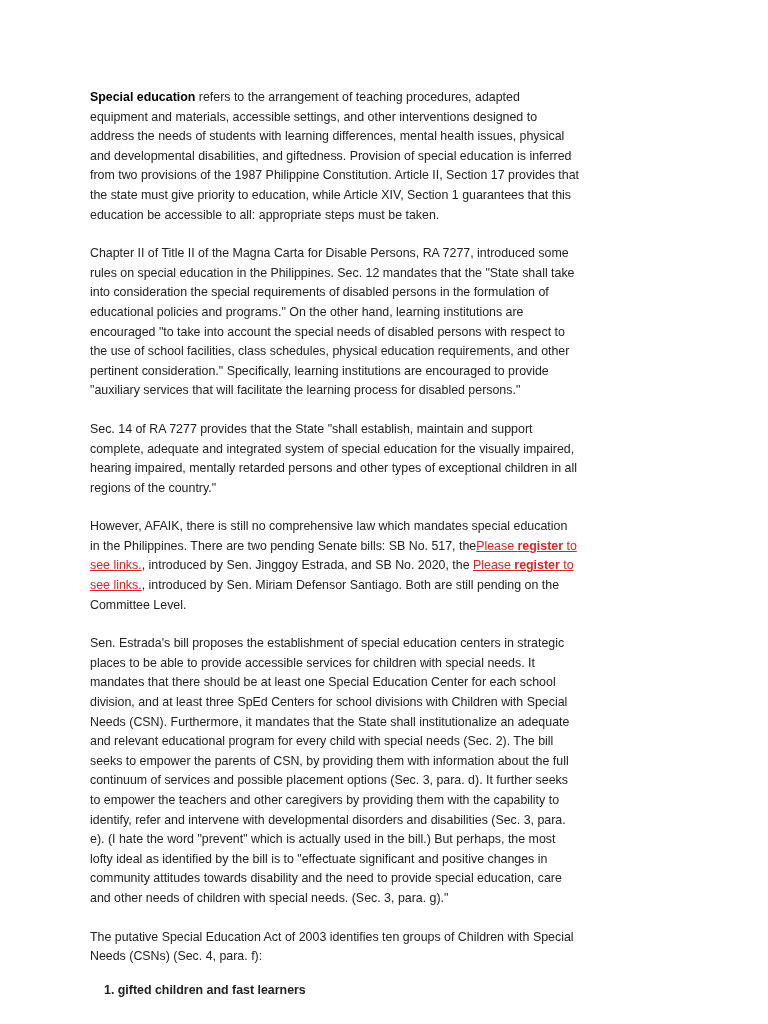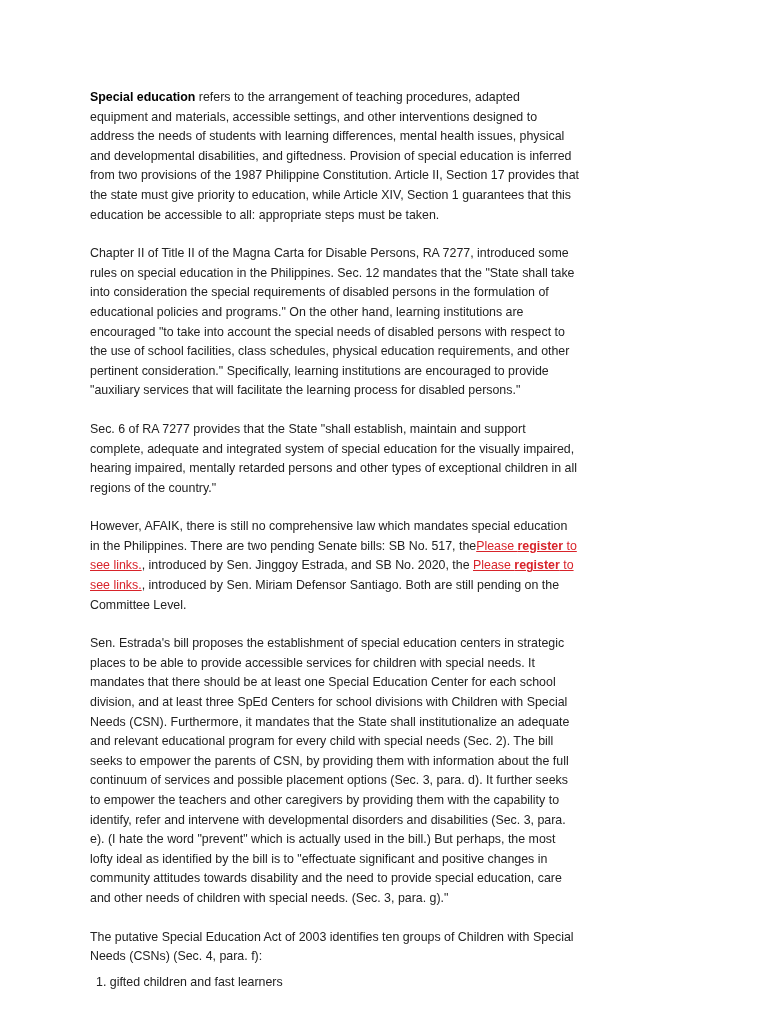--- a/index.html
+++ b/index.html
@@ -41,34 +41,35 @@
   .link-red {
     color: #d8232a;
   }
   .link-red .lk-bold {
     font-weight: bold;
   }
   .tight {
     margin-bottom: 0;
   }
   .list-line {
-    margin: 6px;
+    margin: 14px;
+    font-weight: bold;
   }
 </style>
 </head>
 <body>
 
 <div class="page">
   <div class="doc-body">
 
     <p class="para"><span class="bold">Special education</span><span> refers to the arrangement of teaching procedures, adapted equipment and materials, accessible settings, and other interventions designed to address the needs of students with learning differences, mental health issues, physical and developmental disabilities, and giftedness. Provision of special education is inferred from two provisions of the 1987 Philippine Constitution. Article II, Section 17 provides that the state must give priority to education, while Article XIV, Section 1 guarantees that this education be accessible to all: appropriate steps must be taken.</span></p>
 
     <p class="para">Chapter II of Title II of the Magna Carta for Disable Persons, RA 7277, introduced some rules on special education in the Philippines. Sec. 12 mandates that the "State shall take into consideration the special requirements of disabled persons in the formulation of educational policies and programs." On the other hand, learning institutions are encouraged "to take into account the special needs of disabled persons with respect to the use of school facilities, class schedules, physical education requirements, and other pertinent consideration." Specifically, learning institutions are encouraged to provide "auxiliary services that will facilitate the learning process for disabled persons."</p>
 
-    <p class="para">Sec. 6 of RA 7277 provides that the State "shall establish, maintain and support complete, adequate and integrated system of special education for the visually impaired, hearing impaired, mentally retarded persons and other types of exceptional children in all regions of the country."</p>
+    <p class="para">Sec. 14 of RA 7277 provides that the State "shall establish, maintain and support complete, adequate and integrated system of special education for the visually impaired, hearing impaired, mentally retarded persons and other types of exceptional children in all regions of the country."</p>
 
     <p class="para"><span>However, AFAIK, there is still no comprehensive law which mandates special education in the Philippines. There are two pending Senate bills: SB No. 517, the</span><a class="link-red" href="#">Please <span class="lk-bold">register</span> to see links.</a><span>, introduced by Sen. Jinggoy Estrada, and SB No. 2020, the </span><a class="link-red" href="#">Please <span class="lk-bold">register</span> to see links.</a><span>, introduced by Sen. Miriam Defensor Santiago. Both are still pending on the Committee Level.</span></p>
 
     <p class="para">Sen. Estrada's bill proposes the establishment of special education centers in strategic places to be able to provide accessible services for children with special needs. It mandates that there should be at least one Special Education Center for each school division, and at least three SpEd Centers for school divisions with Children with Special Needs (CSN). Furthermore, it mandates that the State shall institutionalize an adequate and relevant educational program for every child with special needs (Sec. 2). The bill seeks to empower the parents of CSN, by providing them with information about the full continuum of services and possible placement options (Sec. 3, para. d). It further seeks to empower the teachers and other caregivers by providing them with the capability to identify, refer and intervene with developmental disorders and disabilities (Sec. 3, para. e). (I hate the word "prevent" which is actually used in the bill.) But perhaps, the most lofty ideal as identified by the bill is to "effectuate significant and positive changes in community attitudes towards disability and the need to provide special education, care and other needs of children with special needs. (Sec. 3, para. g)."</p>
 
     <p class="para tight">The putative Special Education Act of 2003 identifies ten groups of Children with Special Needs (CSNs) (Sec. 4, para. f):</p>
 
     <p class="list-line">1. gifted children and fast learners</p>
 
   </div>

